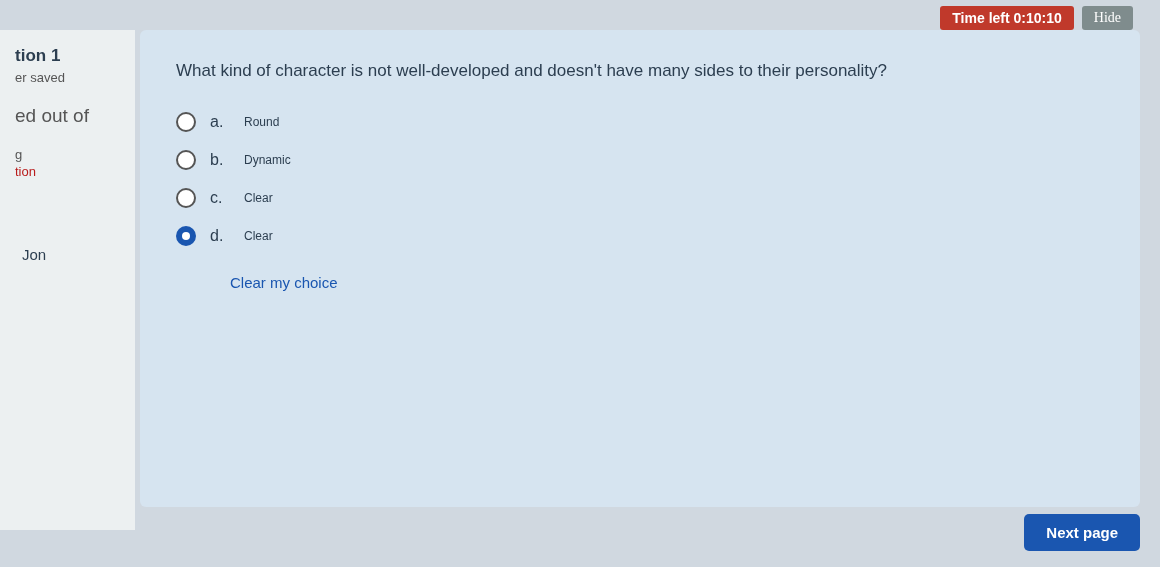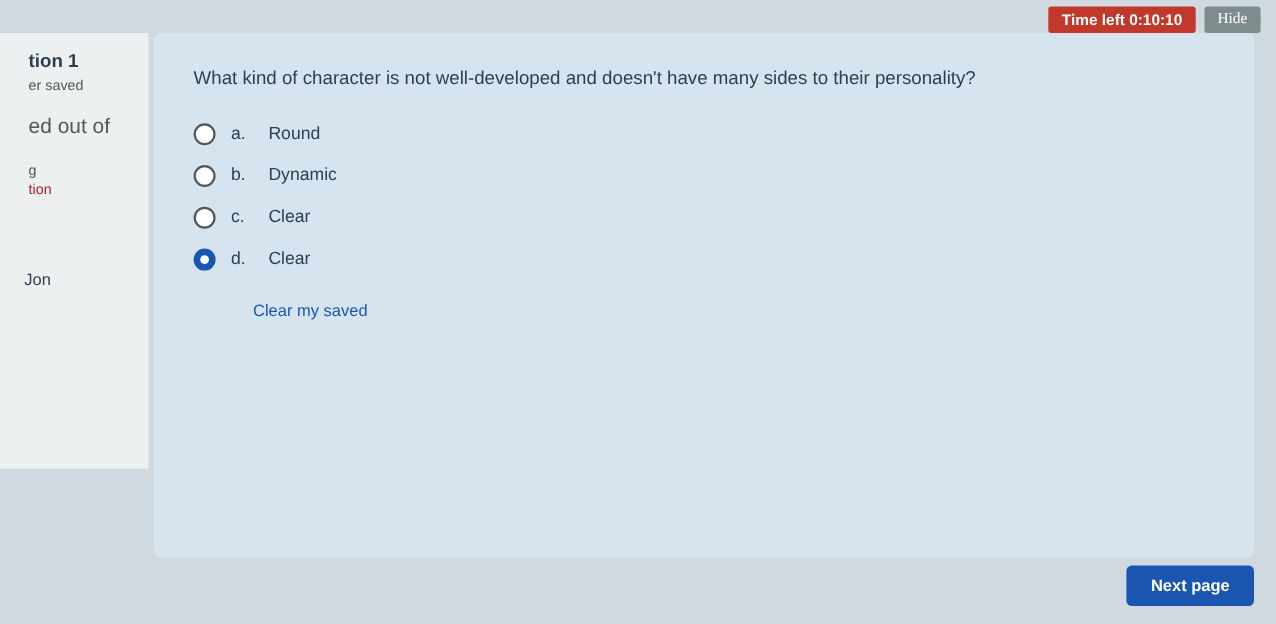--- a/index.html
+++ b/index.html
@@ -9,21 +9,21 @@
       width: 1160px;
       height: 567px;
       overflow: hidden;
       position: relative;
     }
 
     
     .top-bar {
       position: absolute;
       top: 0;
-      right: 4px;
+      right: 17px;
       display: flex;
       align-items: center;
       gap: 8px;
       padding: 6px 10px;
     }
     .timer-box {
       background: #c0392b;
       color: white;
       padding: 4px 12px;
       font-size: 14px;
@@ -41,22 +41,22 @@
       font-family: Liberation Serif, serif;
     }
 
     
     .sidebar {
       position: absolute;
       left: 0;
       top: 30px;
       width: 135px;
       background: #ecf0f1;
-      padding: 16px 26px;
-      height: 396px;
+      padding: 16px 15px;
+      height: 500px;
     }
     .sidebar-question-label {
       font-size: 17px;
       font-weight: bold;
       color: #2c3e50;
       margin-bottom: 4px;
     }
     .sidebar-saved {
       font-size: 13px;
       color: #555;
@@ -141,21 +141,21 @@
       border-radius: 50%;
       background: white;
     }
 
     .option-letter {
       font-size: 16px;
       color: #2c3e50;
       width: 20px;
     }
     .option-text {
-      font-size: 16px;
+      font-size: 12px;
       color: #2c3e50;
     }
 
     .clear-choice {
       color: #1a56b0;
       font-size: 15px;
       cursor: pointer;
       text-decoration: none;
       margin-left: 54px;
       display: inline-block;
@@ -221,16 +221,16 @@
 
     <li class="option-item">
       <div class="radio-outer selected">
         <div class="radio-inner"></div>
       </div>
       <span class="option-letter">d.</span>
       <span class="option-text">Clear</span>
     </li>
   </ul>
 
-  <a class="clear-choice">Clear my saved</a>
+  <a class="clear-choice">Clear my choice</a>
 </div>
 
 <button class="next-page-btn">Next page</button>
 
 </body></html>

